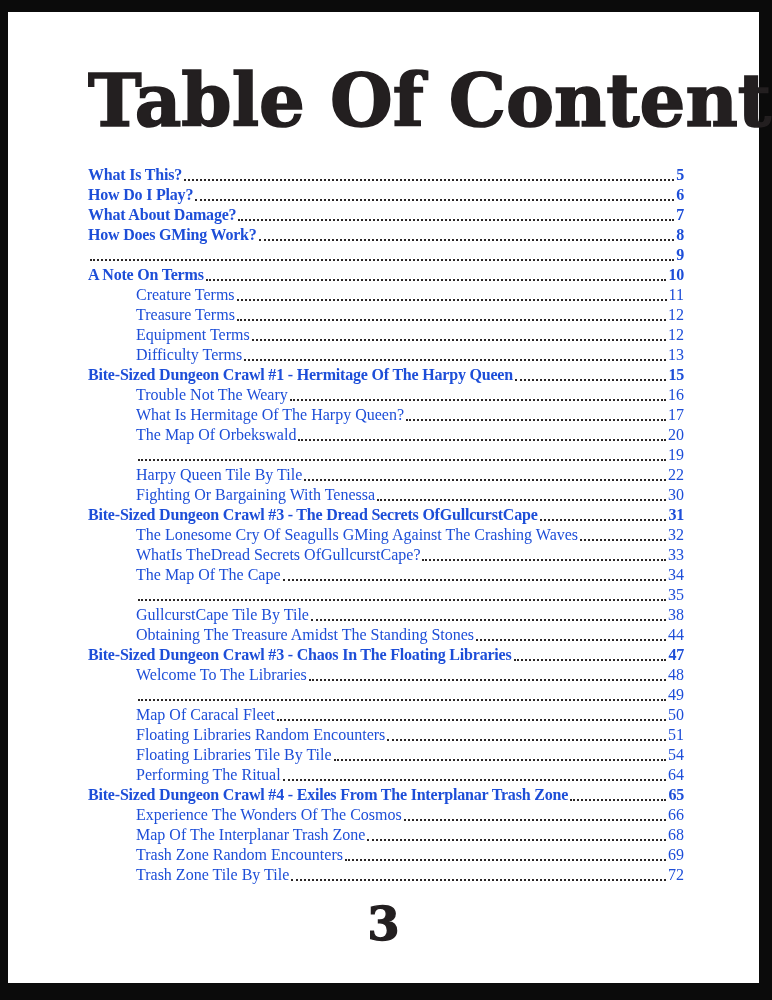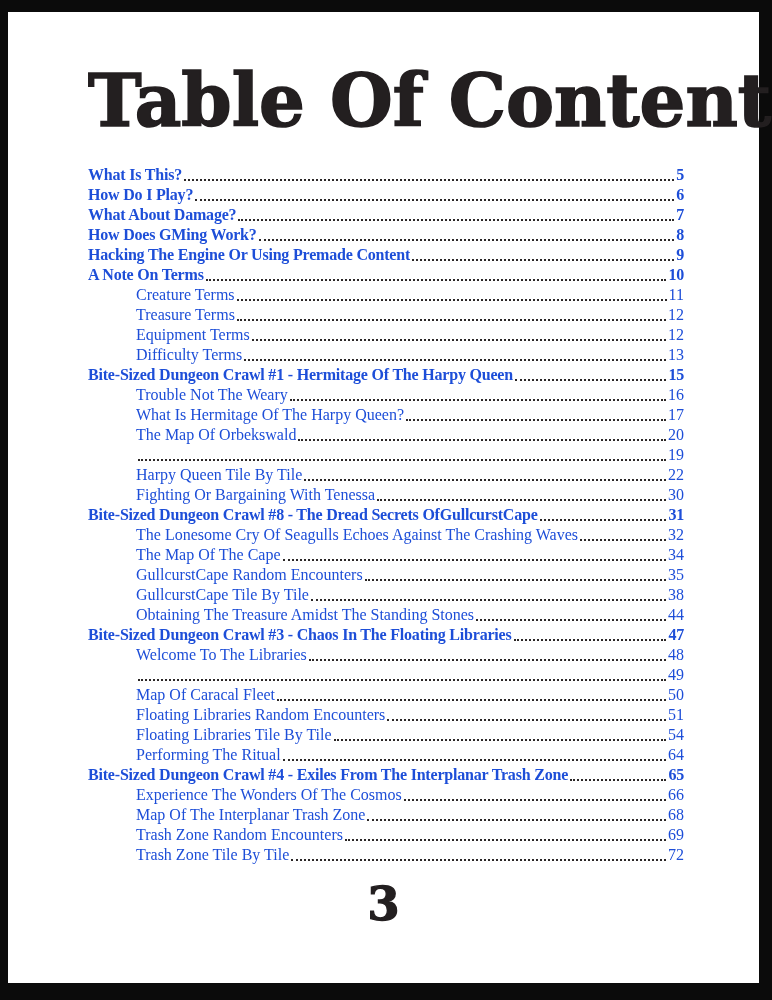--- a/index.html
+++ b/index.html
@@ -93,21 +93,20 @@
     <span class="label">What About Damage?</span>
     <span class="leader"></span>
     <span class="pagenum">7</span>
   </div>
       <div class="row l0">
     <span class="label">How Does GMing Work?</span>
     <span class="leader"></span>
     <span class="pagenum">8</span>
   </div>
       <div class="row l0">
-    <span class="label">Hacking The Engine Or Using Premade Content</span>
     <span class="leader"></span>
     <span class="pagenum">9</span>
   </div>
       <div class="row l0">
     <span class="label">A Note On Terms</span>
     <span class="leader"></span>
     <span class="pagenum">10</span>
   </div>
       <div class="row l1">
     <span class="label">Creature Terms</span>
@@ -157,36 +156,40 @@
     <span class="label">Harpy Queen Tile By Tile</span>
     <span class="leader"></span>
     <span class="pagenum">22</span>
   </div>
       <div class="row l1">
     <span class="label">Fighting Or Bargaining With Tenessa</span>
     <span class="leader"></span>
     <span class="pagenum">30</span>
   </div>
       <div class="row l0">
-    <span class="label">Bite-Sized Dungeon Crawl #8 - The Dread Secrets OfGullcurstCape</span>
+    <span class="label">Bite-Sized Dungeon Crawl #3 - The Dread Secrets OfGullcurstCape</span>
     <span class="leader"></span>
     <span class="pagenum">31</span>
   </div>
       <div class="row l1">
-    <span class="label">The Lonesome Cry Of Seagulls Echoes Against The Crashing Waves</span>
+    <span class="label">The Lonesome Cry Of Seagulls GMing Against The Crashing Waves</span>
     <span class="leader"></span>
     <span class="pagenum">32</span>
   </div>
       <div class="row l1">
+    <span class="label">WhatIs TheDread Secrets OfGullcurstCape?</span>
+    <span class="leader"></span>
+    <span class="pagenum">33</span>
+  </div>
+      <div class="row l1">
     <span class="label">The Map Of The Cape</span>
     <span class="leader"></span>
     <span class="pagenum">34</span>
   </div>
       <div class="row l1">
-    <span class="label">GullcurstCape Random Encounters</span>
     <span class="leader"></span>
     <span class="pagenum">35</span>
   </div>
       <div class="row l1">
     <span class="label">GullcurstCape Tile By Tile</span>
     <span class="leader"></span>
     <span class="pagenum">38</span>
   </div>
       <div class="row l1">
     <span class="label">Obtaining The Treasure Amidst The Standing Stones</span>

